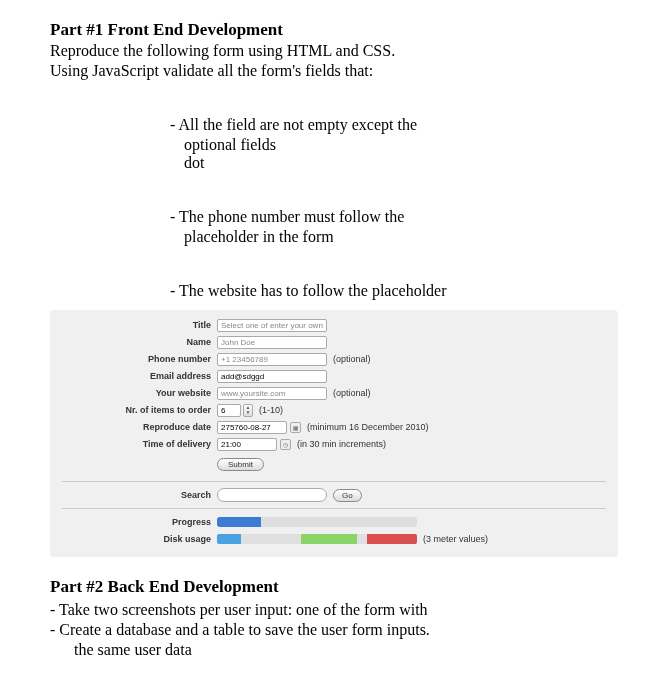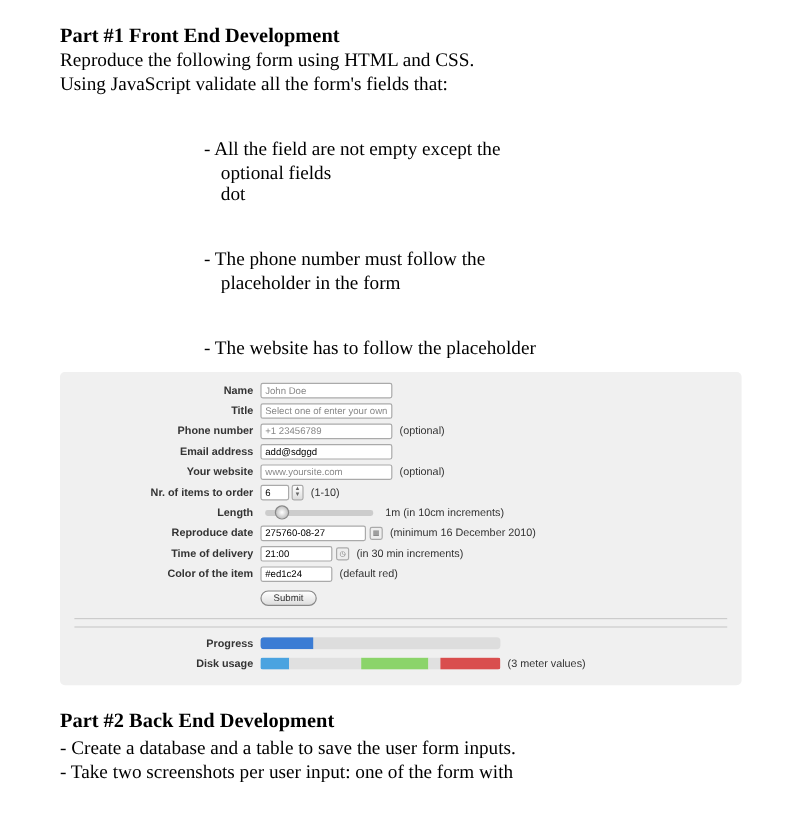--- a/index.html
+++ b/index.html
@@ -50,21 +50,21 @@
       border-radius: 2px;
       height: 13px;
       padding: 0 3px;
       font-size: 8px;
       color: #888;
       display: flex;
       align-items: center;
       overflow: hidden;
     }
     .w110 { width: 110px; }
-    .w70 { width: 88px; }
+    .w70 { width: 70px; }
     .w60 { width: 60px; }
     .w24 { width: 24px; }
     .hint {
       margin-left: 6px;
       font-size: 9px;
       color: #333;
     }
     .stepper {
       display: flex;
       flex-direction: column;
@@ -173,26 +173,26 @@
   <div class="bcont">optional fields</div>
   <div class="bcont">dot</div>
   <div class="b">- The phone number must follow the</div>
   <div class="bcont">placeholder in the form</div>
   <div class="b">- The website has to follow the placeholder</div>
 </div>
 
 <div class="form-panel">
 
   <div class="form-row">
+    <div class="label">Title</div>
+    <div class="field w110">Select one of enter your own</div>
+  </div>
+  <div class="form-row">
     <div class="label">Name</div>
     <div class="field w110">John Doe</div>
-  </div>
-  <div class="form-row">
-    <div class="label">Title</div>
-    <div class="field w110">Select one of enter your own</div>
   </div>
   <div class="form-row">
     <div class="label">Phone number</div>
     <div class="field w110">+1 23456789</div>
     <div class="hint">(optional)</div>
   </div>
   <div class="form-row">
     <div class="label">Email address</div>
     <div class="field w110" style="color:#000">add@sdggd</div>
   </div>
@@ -204,48 +204,41 @@
   <div class="form-row">
     <div class="label">Nr. of items to order</div>
     <div class="field w24" style="color:#000">6</div>
     <div class="stepper">
         <div>▲</div>
         <div>▼</div>
       </div>
     <div class="hint">(1-10)</div>
   </div>
   <div class="form-row">
-    <div class="label">Length</div>
-    <div class="slider">
-        <div class="slider-knob"></div>
-      </div>
-    <div class="hint">1m (in 10cm increments)</div>
-  </div>
-  <div class="form-row">
     <div class="label">Reproduce date</div>
     <div class="field w70" style="color:#000">275760-08-27</div>
     <div class="cal">▦</div>
     <div class="hint">(minimum 16 December 2010)</div>
   </div>
   <div class="form-row">
     <div class="label">Time of delivery</div>
     <div class="field w60" style="color:#000">21:00</div>
     <div class="cal">◷</div>
     <div class="hint">(in 30 min increments)</div>
   </div>
-  <div class="form-row">
-    <div class="label">Color of the item</div>
-    <div class="field w60" style="color:#000">#ed1c24</div>
-    <div class="hint">(default red)</div>
-  </div>
 
   <div class="submit-btn">Submit</div>
 
   <div class="panel-sep"></div>
 
+  <div class="form-row" style="margin:6px 0;">
+    <div class="label">Search</div>
+    <div class="search-pill"></div>
+    <div class="go-btn">Go</div>
+  </div>
 
   <div class="panel-sep"></div>
 
   <div class="form-row" style="margin-top:6px;">
     <div class="label">Progress</div>
     <div class="progress-track">
       <div class="progress-fill"></div>
     </div>
   </div>
   <div class="form-row">
@@ -257,15 +250,16 @@
       <div class="d4"></div>
       <div class="d5"></div>
     </div>
     <div class="hint">(3 meter values)</div>
   </div>
 
 </div>
 
 <div class="heading">Part #2 Back End Development</div>
 <div class="part2-list">
+  <div class="li">- Take two screenshots per user input: one of the form with</div>
   <div class="li">- Create a database and a table to save the user form inputs.</div>
-  <div class="li">- Take two screenshots per user input: one of the form with</div>
+  <div class="licont">the same user data</div>
 </div>
 
 </body></html>

